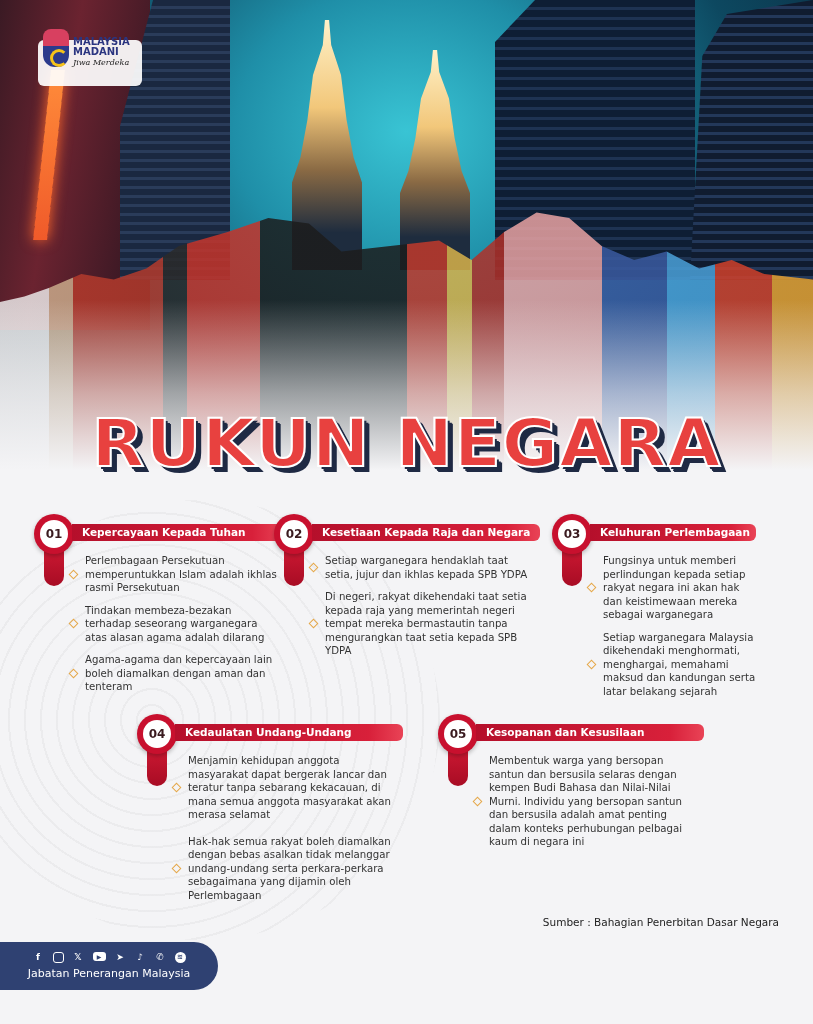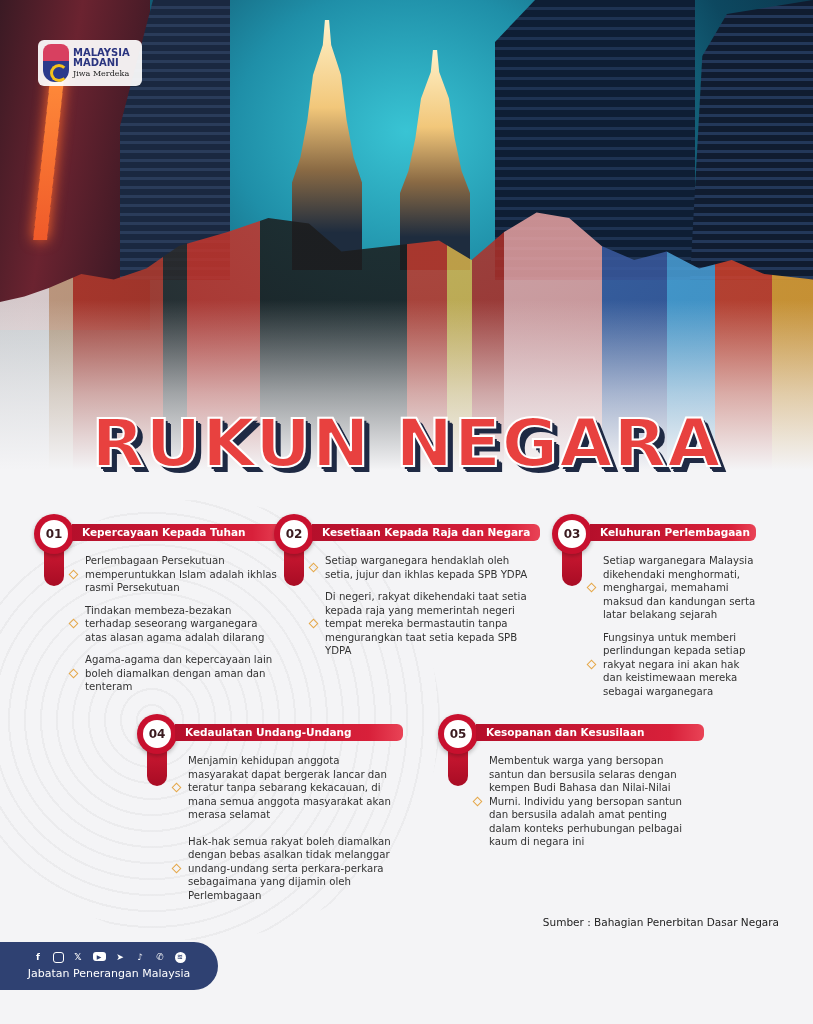--- a/index.html
+++ b/index.html
@@ -57,35 +57,35 @@
         #d0402a 88% 95%, #e6a030 95% 100%);
     opacity: 0.85;
     clip-path: polygon(0 40%, 3% 38%, 6% 35%, 10% 30%, 14% 32%, 18% 28%, 22% 20%, 28% 15%, 33% 10%, 38% 12%, 42% 22%, 48% 20%, 54% 18%, 58% 25%, 62% 15%, 66% 8%, 70% 10%, 74% 20%, 78% 25%, 82% 22%, 86% 28%, 90% 25%, 94% 30%, 100% 32%, 100% 100%, 0 100%);
   }
   .hero-fade {
     position: absolute; left: 0; top: 300px; width: 813px; height: 170px;
     background: linear-gradient(180deg, rgba(244,244,246,0) 0%, rgba(244,244,246,0.6) 55%, #f4f4f6 100%);
   }
   .logo {
     position: absolute; left: 38px; top: 40px; width: 104px; height: 46px;
-    display: flex; align-items: center; gap: 4px;
-    background: rgba(255,255,255,0.92); border-radius: 6px; padding: 9px 5px;
+    display: flex; align-items: flex-end; gap: 4px;
+    background: rgba(255,255,255,0.92); border-radius: 6px; padding: 19px 5px;
   }
   .logo-mark {
     width: 26px; height: 38px; border-radius: 8px 8px 12px 12px;
     background: linear-gradient(180deg, #d84060 0 45%, #2b3a8c 45% 100%);
     position: relative;
   }
   .logo-mark::after {
     content: ""; position: absolute; left: 7px; top: 20px; width: 12px; height: 12px;
     border-radius: 50%; border: 3px solid #f5c21a; border-right-color: transparent;
   }
   .logo-text { display: flex; flex-direction: column; line-height: 1; }
   .logo-text .l1, .logo-text .l2 { font-family: "DejaVu Sans", sans-serif; font-weight: bold; font-size: 10px; color: #2b3580; }
-  .logo-text .l3 { font-family: "DejaVu Serif", serif; font-size: 8px; color: #222; margin-top: 2px; }
+  .logo-text .l3 { font-family: "DejaVu Serif", serif; font-style: italic; font-size: 8px; color: #222; margin-top: 2px; }
   .title {
     position: absolute; left: 0; top: 405px; width: 813px; text-align: center;
     font-family: "DejaVu Sans", sans-serif; font-weight: bold; font-size: 66px; letter-spacing: 1px;
     color: #e8413f;
     -webkit-text-stroke: 2px #ffffff;
     text-shadow: 3px 3px 0 #1f2a44, 5px 5px 0 #1f2a44, 6px 6px 0 #1f2a44;
     transform: scaleX(1.04);
   }
   .card { position: absolute; }
   .card .badge {
@@ -192,43 +192,43 @@
 
 <div class="card" style="left:274px; top:514px; width:270px;">
   <div class="stem"></div>
   <div class="badge">
       <span class="badge-num">02</span>
     </div>
   <div class="header-bar" style="width:228px;">Kesetiaan Kepada Raja dan Negara</div>
   <div class="bullets" style="width:225px;">
     <div class="bullet">
         <span class="diamond"></span>
-        <span class="btext">Setiap warganegara hendaklah oleh setia, jujur dan ikhlas kepada SPB YDPA</span>
+        <span class="btext">Setiap warganegara hendaklah taat setia, jujur dan ikhlas kepada SPB YDPA</span>
       </div>
     <div class="bullet">
         <span class="diamond"></span>
         <span class="btext">Di negeri, rakyat dikehendaki taat setia kepada raja yang memerintah negeri tempat mereka bermastautin tanpa mengurangkan taat setia kepada SPB YDPA</span>
       </div>
   </div>
 </div>
 
 <div class="card" style="left:552px; top:514px; width:250px;">
   <div class="stem"></div>
   <div class="badge">
       <span class="badge-num">03</span>
     </div>
   <div class="header-bar" style="width:166px;">Keluhuran Perlembagaan</div>
   <div class="bullets" style="width:172px;">
     <div class="bullet">
         <span class="diamond"></span>
+        <span class="btext">Fungsinya untuk memberi perlindungan kepada setiap rakyat negara ini akan hak dan keistimewaan mereka sebagai warganegara</span>
+      </div>
+    <div class="bullet">
+        <span class="diamond"></span>
         <span class="btext">Setiap warganegara Malaysia dikehendaki menghormati, menghargai, memahami maksud dan kandungan serta latar belakang sejarah</span>
-      </div>
-    <div class="bullet">
-        <span class="diamond"></span>
-        <span class="btext">Fungsinya untuk memberi perlindungan kepada setiap rakyat negara ini akan hak dan keistimewaan mereka sebagai warganegara</span>
       </div>
   </div>
 </div>
 
 <div class="card" style="left:137px; top:714px; width:280px;">
   <div class="stem"></div>
   <div class="badge">
       <span class="badge-num">04</span>
     </div>
   <div class="header-bar" style="width:228px;">Kedaulatan Undang-Undang</div>

